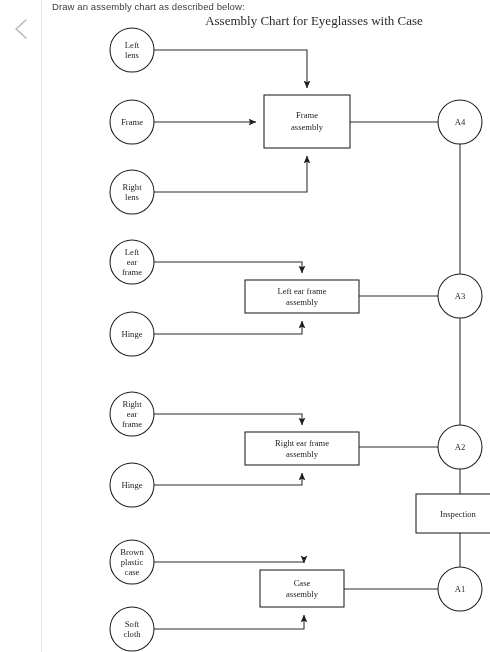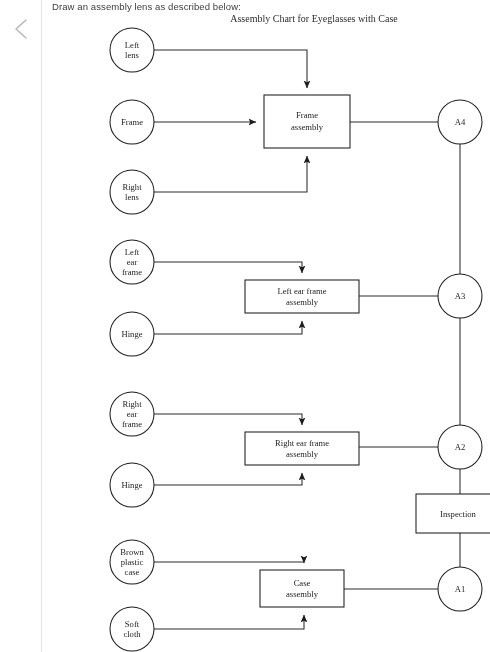--- a/index.html
+++ b/index.html
@@ -58,21 +58,21 @@
   }
   .chart-title {
     position: absolute;
     left: 0;
     top: 13px;
     width: 448px;
     text-align: center;
     padding-left: 96px;
     box-sizing: border-box;
     font-family: "Liberation Serif", serif;
-    font-size: 10px;
+    font-size: 13px;
     color: #2b2b2b;
     white-space: nowrap;
   }
   svg.diagram {
     position: absolute;
     left: 0;
     top: 0;
   }
   .node-text {
     font-family: "Liberation Serif", serif;
@@ -98,21 +98,21 @@
   <div class="left-rail">
     <div class="back-chevron">
       <svg width="22" height="26" viewBox="0 0 22 26" aria-hidden="true">
         <polyline points="15,4 5,13 15,22" fill="none" stroke="#b9b9b9" stroke-width="1.6" stroke-linecap="round" stroke-linejoin="round"></polyline>
       </svg>
     </div>
   </div>
 
   <div class="content">
 
-    <div class="prompt-line">Draw an assembly lens as described below:</div>
+    <div class="prompt-line">Draw an assembly chart as described below:</div>
 
     <div class="chart-title">Assembly Chart for Eyeglasses with Case</div>
 
     <svg class="diagram" width="448" height="652" viewBox="0 0 448 652">
       <defs>
         <marker id="arrowhead" markerWidth="9" markerHeight="9" refX="7.4" refY="3.4" orient="auto" markerUnits="userSpaceOnUse">
           <path d="M0,0 L7.6,3.4 L0,6.8 L1.6,3.4 Z" fill="#1d1d1d"></path>
         </marker>
       </defs>
 

